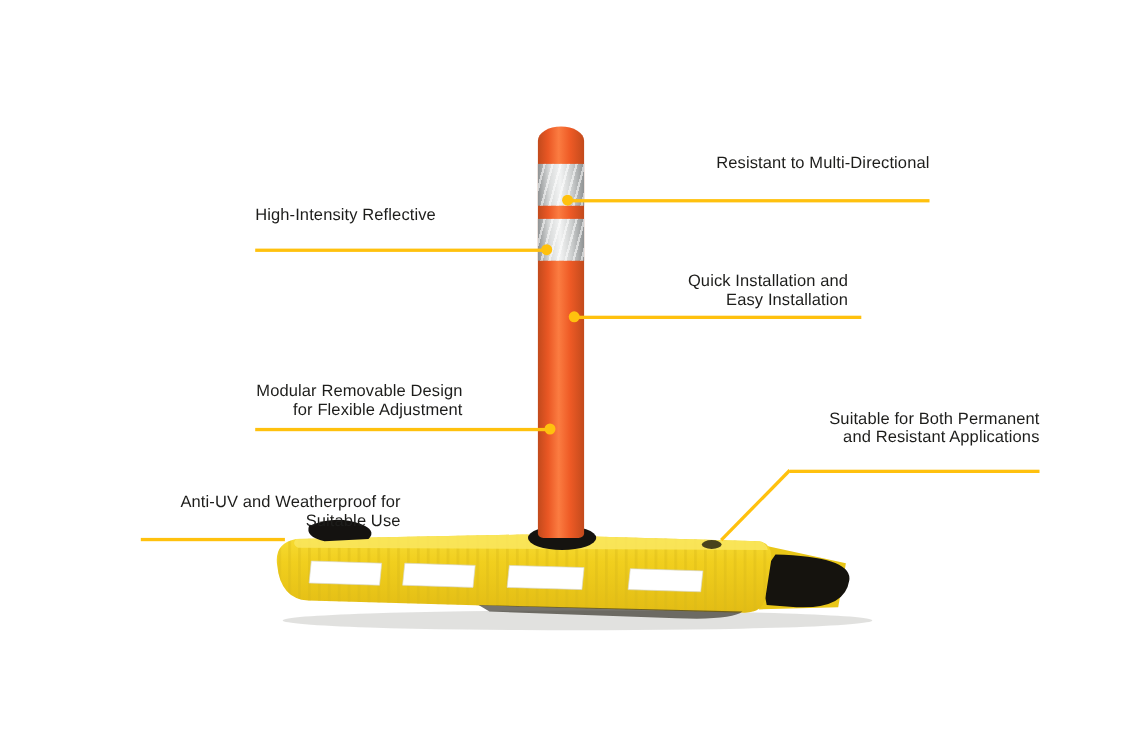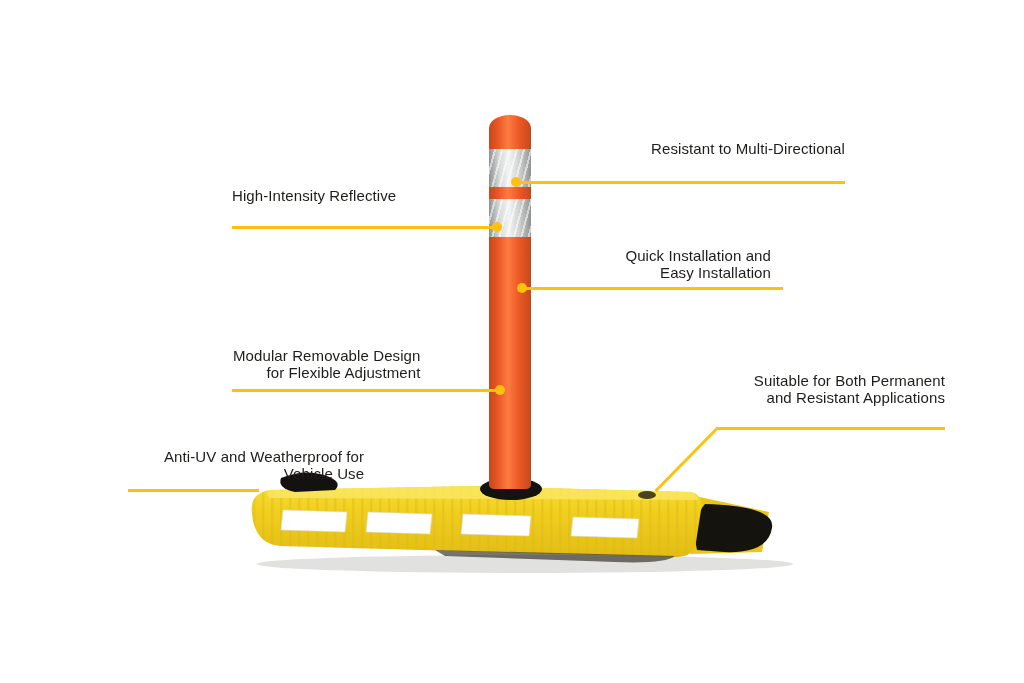--- a/index.html
+++ b/index.html
@@ -136,16 +136,16 @@
     <div>for Flexible Adjustment</div>
   </div>
 
   <div class="label right" style="right:79px;top:372px;">
     <div>Suitable for Both Permanent</div>
     <div>and Resistant Applications</div>
   </div>
 
   <div class="label left" style="left:130px;top:448px;margin-left:34px;">
     <div>Anti-UV and Weatherproof for</div>
-    <div>Vehicle Use</div>
+    <div>Suitable Use</div>
   </div>
 
 </div>
 
 </body></html>

